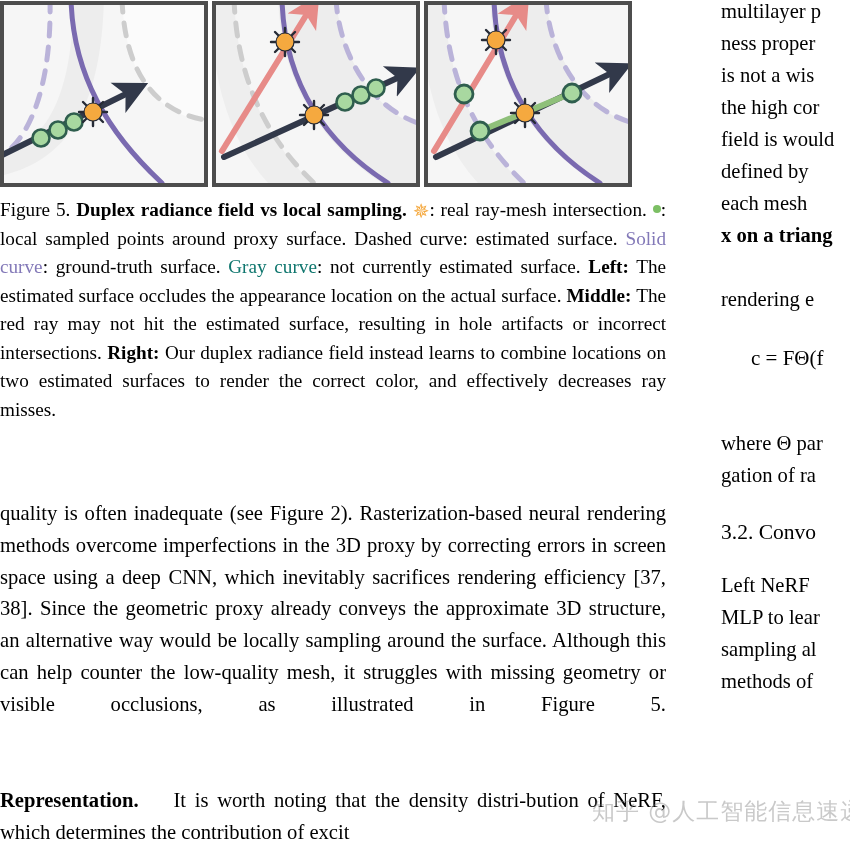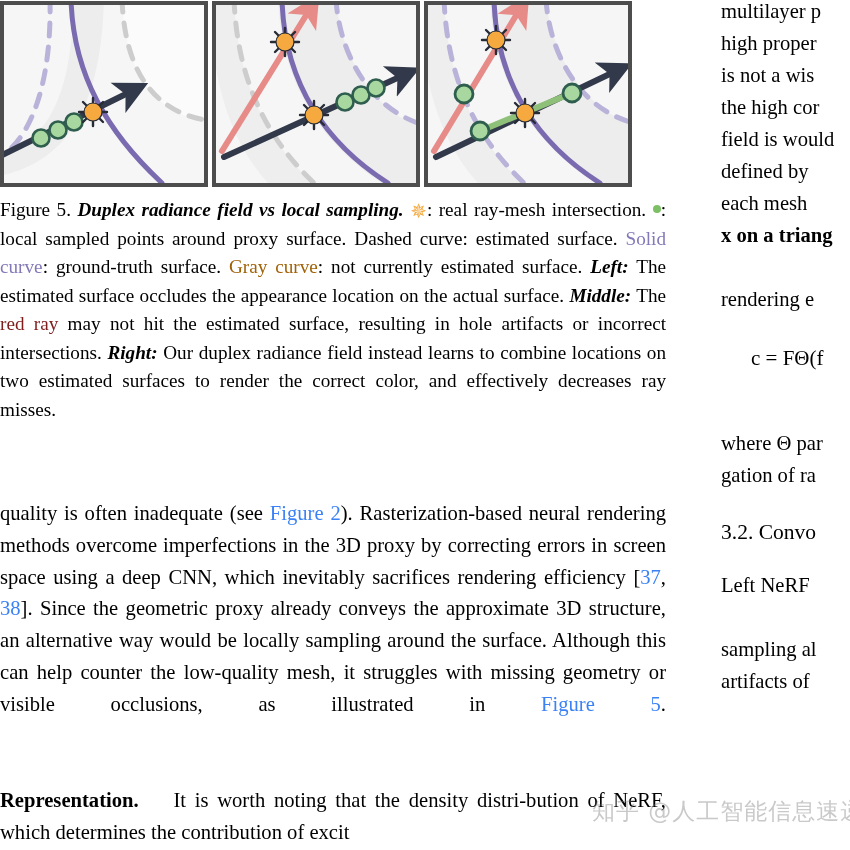--- a/index.html
+++ b/index.html
@@ -56,24 +56,24 @@
   
   .caption {
     position: absolute;
     left: 0; top: 196px;
     width: 666px;
     font-size: 19.2px;
     line-height: 28.5px;
     text-align: justify;
     text-align-last: left;
   }
-  .caption b { font-weight: bold; font-style: italic; }
+  .caption b { font-weight: bold; }
   .purple-txt { color: #8379b8; }
-  .gray-txt   { color: #a16207; }
-  .red-txt    { color: #7f1d1d; }
+  .gray-txt   { color: #0f766e; }
+  .red-txt    { color: #000000; }
 
   .star-glyph {
     color: #f5a93f;
     font-size: 20px;
     line-height: 0;
     position: relative;
     top: 2px;
   }
   .dot-glyph {
     display: inline-block;
@@ -89,21 +89,21 @@
     position: absolute;
     left: 0;
     width: 666px;
     font-size: 20.6px;
     line-height: 31.8px;
     text-align: justify;
     text-align-last: justify;
   }
   #para-1 { top: 498px; }
   #para-2 { top: 785px; text-align-last: left; }
-  .cite { color: #3b82f6; }
+  .cite { color: #000000; }
   .runhead { font-weight: bold; }
 
   
   .rc-line {
     position: absolute;
     left: 3px;
     white-space: nowrap;
     font-size: 20.6px;
     line-height: 31.8px;
   }
@@ -319,39 +319,40 @@
 
     <div class="caption"><span>Figure 5.</span><span> </span><b>Duplex radiance field vs local sampling.</b><span> </span><span class="star-glyph">✵</span><span>: real ray-mesh intersection. </span><span class="dot-glyph"></span><span>: local sampled points around proxy surface. </span><span>Dashed curve: estimated surface. </span><span class="purple-txt">Solid curve</span><span>: ground-truth surface. </span><span class="gray-txt">Gray curve</span><span>: not currently estimated surface. </span><b>Left:</b><span> The estimated surface occludes the appearance location on the actual surface. </span><b>Middle:</b><span> The </span><span class="red-txt">red ray</span><span> may not hit the estimated surface, resulting in hole artifacts or incorrect intersections. </span><b>Right:</b><span> Our duplex radiance field instead learns to combine locations on two estimated surfaces to render the correct color, and effectively decreases ray misses.</span></div>
 
     <div class="body-para" id="para-1"><span>quality is often inadequate (see </span><a class="cite" href="#" style="text-decoration:none">Figure 2</a><span>). Rasterization-based neural rendering methods overcome imperfections in the 3D proxy by correcting errors in screen space using a deep CNN, which inevitably sacrifices rendering efficiency [</span><a class="cite" href="#" style="text-decoration:none">37</a><span>, </span><a class="cite" href="#" style="text-decoration:none">38</a><span>]. Since the geometric proxy already conveys the approximate 3D structure, an alternative way would be locally sampling around the surface. Although this can help counter the low-quality mesh, it struggles with missing geometry or visible occlusions, as illustrated in </span><a class="cite" href="#" style="text-decoration:none">Figure 5</a><span>.</span></div>
 
     <div class="body-para" id="para-2"><b class="runhead">Representation.</b><span style="white-space:pre">    It is worth noting that the density distri-</span><span>bution of NeRF, which determines the contribution of excit</span></div>
   </div>
 
   <div class="col-right">
     <div class="rc-line" style="top:-4px">multilayer p</div>
-    <div class="rc-line" style="top:28px">high proper</div>
+    <div class="rc-line" style="top:28px">ness proper</div>
     <div class="rc-line" style="top:60px">is not a wis</div>
     <div class="rc-line" style="top:92px">the high cor</div>
     <div class="rc-line" style="top:124px">field is would</div>
     <div class="rc-line" style="top:156px">defined by</div>
     <div class="rc-line" style="top:188px">each mesh</div>
     <div class="rc-line" style="top:220px;font-weight:bold">x on a triang</div>
     <div class="rc-line" style="top:284px">rendering e</div>
 
     <div class="rc-eq" style="top:346px">c = FΘ(f</div>
 
     <div class="rc-line" style="top:428px">where Θ par</div>
     <div class="rc-line" style="top:460px">gation of ra</div>
 
     <div class="rc-head" style="top:520px">3.2. Convo</div>
 
     <div class="rc-line" style="top:570px">Left NeRF</div>
+    <div class="rc-line" style="top:602px">MLP to lear</div>
     <div class="rc-line" style="top:634px">sampling al</div>
-    <div class="rc-line" style="top:666px">artifacts of</div>
+    <div class="rc-line" style="top:666px">methods of</div>
     <div class="rc-line" style="top:698px">which ultim</div>
     <div class="rc-line" style="top:730px">ing across d</div>
     <div class="rc-line" style="top:762px">worth not ap</div>
     <div class="rc-line" style="top:750px;font-weight:bold">ciency, neur</div>
   </div>
 
   <div class="watermark">知乎 @人工智能信息速递</div>
 </div>
 
 </body></html>

